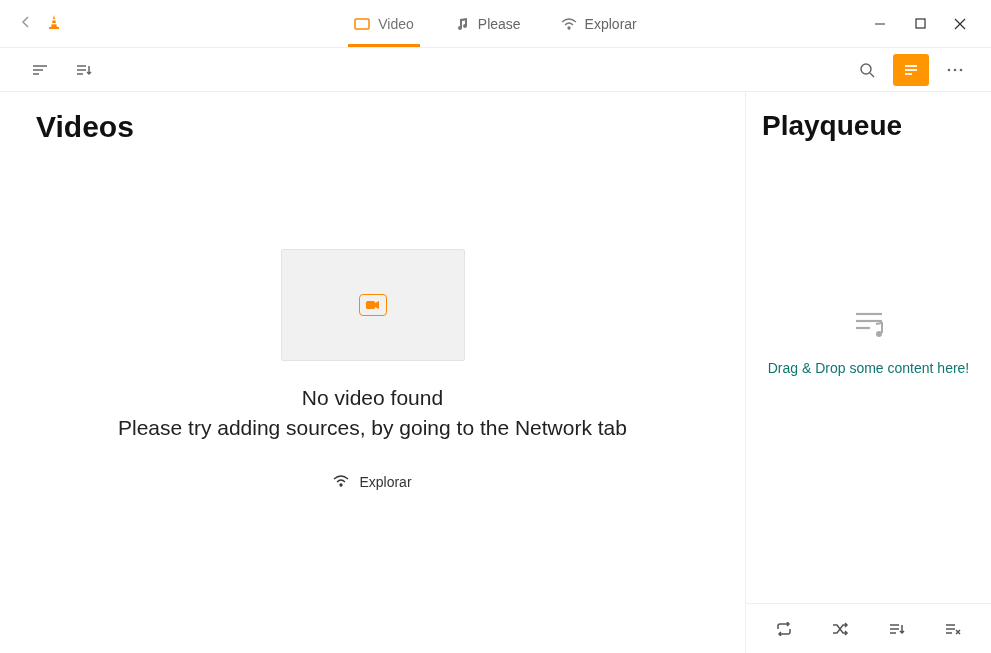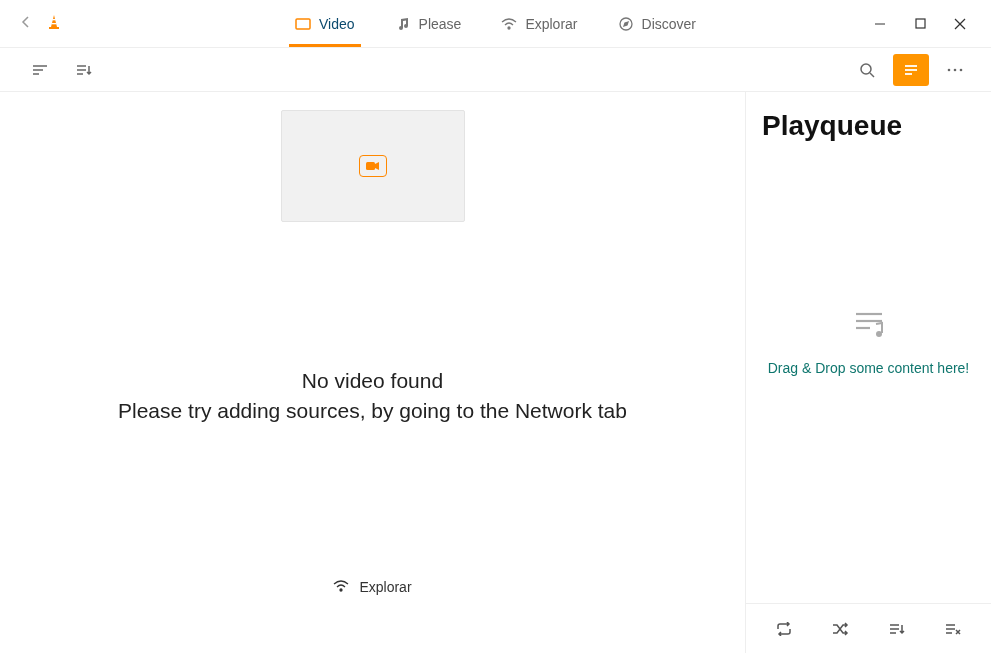--- a/index.html
+++ b/index.html
@@ -37,21 +37,21 @@
       display: flex;
       align-items: center;
       gap: 8px;
       font-size: 14px;
       color: #666;
       height: 100%;
       cursor: pointer;
       position: relative;
     }
     .tab.active {
-      color: #0c4a6e;
+      color: #737373;
       justify-content: space-between;
     }
     .tab.active::after {
       content: '';
       position: absolute;
       bottom: 0;
       left: -6px;
       right: -6px;
       height: 3px;
       background: #ff8800;
@@ -124,21 +124,21 @@
     .section-title {
       font-size: 30px;
       font-weight: 700;
       color: #111;
     }
     .empty-state {
       flex: 1;
       display: flex;
       flex-direction: column;
       align-items: center;
-      justify-content: space-between;
+      justify-content: center;
       gap: 22px;
       padding-bottom: 40px;
     }
     .video-card {
       width: 184px;
       height: 112px;
       background: #f1f1f1;
       border: 1px solid #e3e3e3;
       border-radius: 2px;
       display: flex;
@@ -254,29 +254,20 @@
     <div class="tab">
       <span class="tab-icon">
         <svg width="16" height="12" viewBox="0 0 16 12" fill="none" stroke="currentColor" stroke-width="1.3">
             <path d="M1 4 Q8 -2 15 4"></path>
             <path d="M4 7 Q8 3 12 7"></path>
             <circle cx="8" cy="10" r="1" fill="currentColor"></circle>
           </svg>
       </span>
       <span>Explorar</span>
     </div>
-    <div class="tab">
-      <span class="tab-icon">
-        <svg width="14" height="14" viewBox="0 0 14 14" fill="none" stroke="currentColor" stroke-width="1.3">
-            <circle cx="7" cy="7" r="6"></circle>
-            <path d="M9 5 L6 6 L5 9 L8 8 Z" fill="currentColor"></path>
-          </svg>
-      </span>
-      <span>Discover</span>
-    </div>
   </div>
   <div class="window-controls">
     <span class="win-ctrl">
       <svg width="12" height="12" viewBox="0 0 12 12" stroke="currentColor" stroke-width="1">
           <line x1="1" y1="6" x2="11" y2="6"></line>
         </svg>
     </span>
     <span class="win-ctrl">
       <svg width="11" height="11" viewBox="0 0 11 11" fill="none" stroke="currentColor" stroke-width="1.2">
           <rect x="1" y="1" width="9" height="9"></rect>
@@ -328,20 +319,21 @@
           <circle cx="2" cy="2" r="1.3"></circle>
           <circle cx="8" cy="2" r="1.3"></circle>
           <circle cx="14" cy="2" r="1.3"></circle>
         </svg>
     </span>
   </div>
 </div>
 
 <div class="content">
   <div class="main">
+    <h1 class="section-title">Videos</h1>
     <div class="empty-state">
       <div class="video-card">
         <div class="video-icon-box">
           <svg width="14" height="10" viewBox="0 0 14 10" fill="currentColor">
               <rect x="0" y="1" width="9" height="8" rx="1.5"></rect>
               <path d="M9 3 L13 1 L13 9 L9 7 Z"></path>
             </svg>
         </div>
       </div>
       <div class="empty-text">

